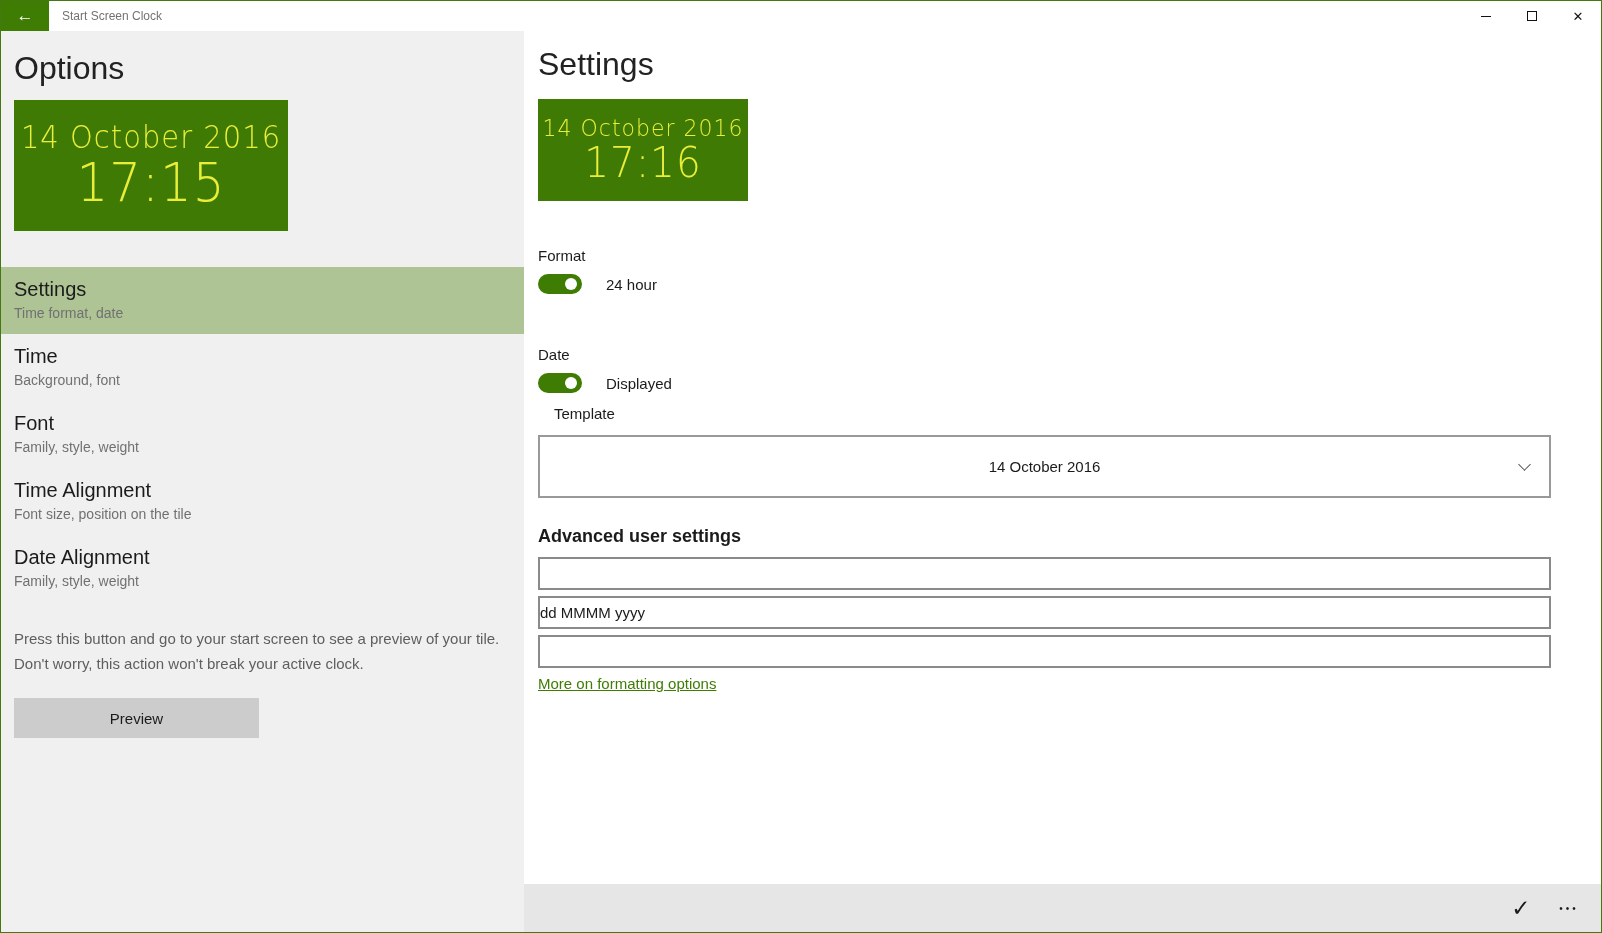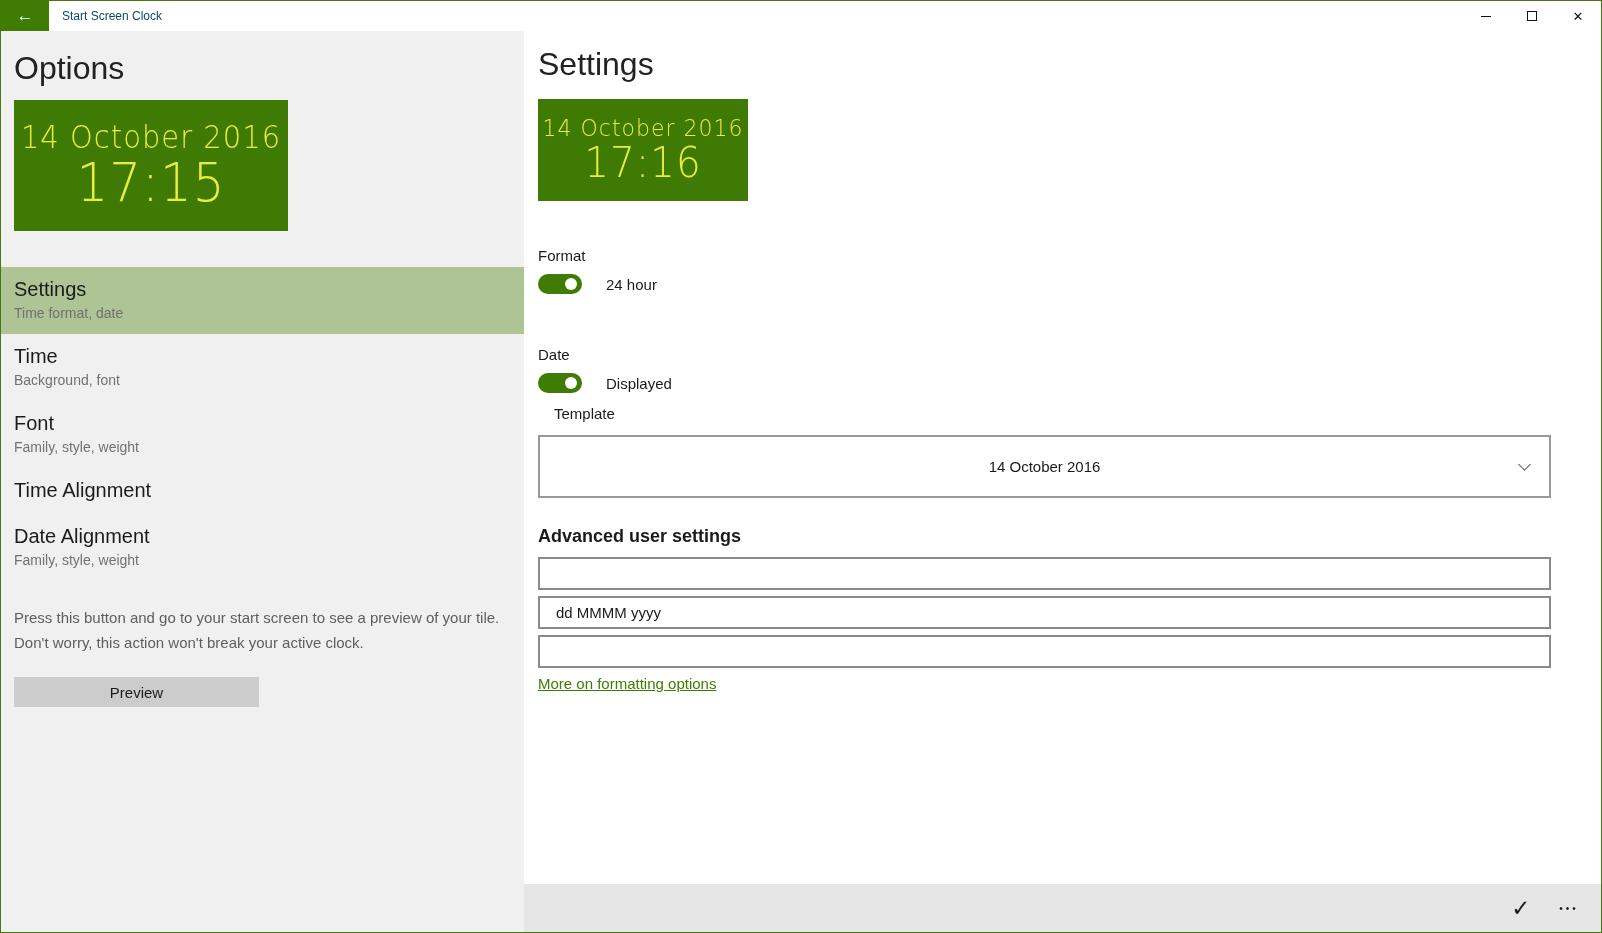--- a/index.html
+++ b/index.html
@@ -17,21 +17,21 @@
     background:#fff;
     overflow:hidden;
   }
   
   .titlebar { flex:0 0 30px; display:flex; align-items:stretch; background:#fff; }
   .back-button {
     width:48px; background:#3f7c04; color:#fff;
     display:flex; align-items:center; justify-content:center;
     font-size:17px; cursor:default;
   }
-  .win-title { display:flex; align-items:center; margin-left:13px; font-size:12px; color:#0c4a6e; }
+  .win-title { display:flex; align-items:center; margin-left:13px; font-size:12px; color:#737373; }
   .win-controls { margin-left:auto; display:flex; }
   .ctrl-btn { width:46px; display:flex; align-items:center; justify-content:center; color:#111; }
   .glyph-minimize { display:inline-block; width:10px; border-top:1px solid #111; }
   .glyph-maximize { display:inline-block; width:10px; height:10px; border:1px solid #111; }
   .glyph-close { font-size:13px; line-height:1; }
 
   
   .content { flex:1; display:flex; min-height:0; }
   .sidebar { flex:0 0 523px; width:523px; background:#f0f0f0; overflow:hidden; }
   .main { flex:1; min-width:0; display:flex; flex-direction:column; background:#fff; }
@@ -62,21 +62,21 @@
   .nav-item { padding:9px 13px 11px 13px; cursor:default; }
   .nav-item.selected { background:#aec494; }
   .nav-title { font-size:20px; line-height:26px; color:#1b1b1b; }
   .nav-desc { font-size:14px; line-height:20px; color:#717171; margin-top:1px; }
 
   .note {
     margin:24px 13px 0 13px; max-width:492px;
     font-size:15px; line-height:25px; color:#5e5e5e;
   }
   .preview-btn {
-    margin:22px 0 0 13px; width:245px; height:30px;
+    margin:22px 0 0 13px; width:245px; height:40px;
     background:#cccccc; border:none; font-family:inherit;
     font-size:15px; color:#1b1b1b; cursor:default;
   }
 
   
   .field-label { font-size:15px; line-height:18px; color:#1b1b1b; }
   .lbl-format { margin-top:46px; }
   .lbl-date { margin-top:52px; }
   .lbl-template { margin-top:12px;margin-left:16px; }
   .toggle-row { display:flex; align-items:center; margin-top:9px; height:20px; }
@@ -95,21 +95,21 @@
     width:9px; height:9px; margin-top:-7px;
     border-right:1px solid #555; border-bottom:1px solid #555;
     transform:rotate(45deg);
   }
 
   .advanced-heading { margin-top:27px; font-size:18px; font-weight:600; line-height:22px; color:#1b1b1b; }
   .lbl-lines { margin-top:14px; }
   .line-input {
     display:block; width:100%; height:33px;
     border:2px solid #8a8a8a; background:#fff;
-    margin-top:6px; padding:0 16px;
+    margin-top:6px; padding:0 0;
     font-family:inherit; font-size:15px; color:#1b1b1b;
   }
   .line-input.first { margin-top:10px; }
   .format-link { display:inline-block; margin-top:7px; font-size:15px; color:#3f7c04; text-decoration:underline; cursor:pointer; }
 
   
   .commandbar {
     flex:0 0 48px; background:#e6e6e6;
     display:flex; align-items:center; justify-content:flex-end;
     padding-right:8px;
@@ -159,20 +159,21 @@
         <div class="nav-item">
           <div class="nav-title">Time</div>
           <div class="nav-desc">Background, font</div>
         </div>
         <div class="nav-item">
           <div class="nav-title">Font</div>
           <div class="nav-desc">Family, style, weight</div>
         </div>
         <div class="nav-item">
           <div class="nav-title">Time Alignment</div>
+          <div class="nav-desc">Font size, position on the tile</div>
         </div>
         <div class="nav-item">
           <div class="nav-title">Date Alignment</div>
           <div class="nav-desc">Family, style, weight</div>
         </div>
       </div>
 
       <div class="note">Press this button and go to your start screen to see a preview of your tile. Don't worry, this action won't break your active clock.</div>
       <button class="preview-btn">Preview</button>
     </div>

